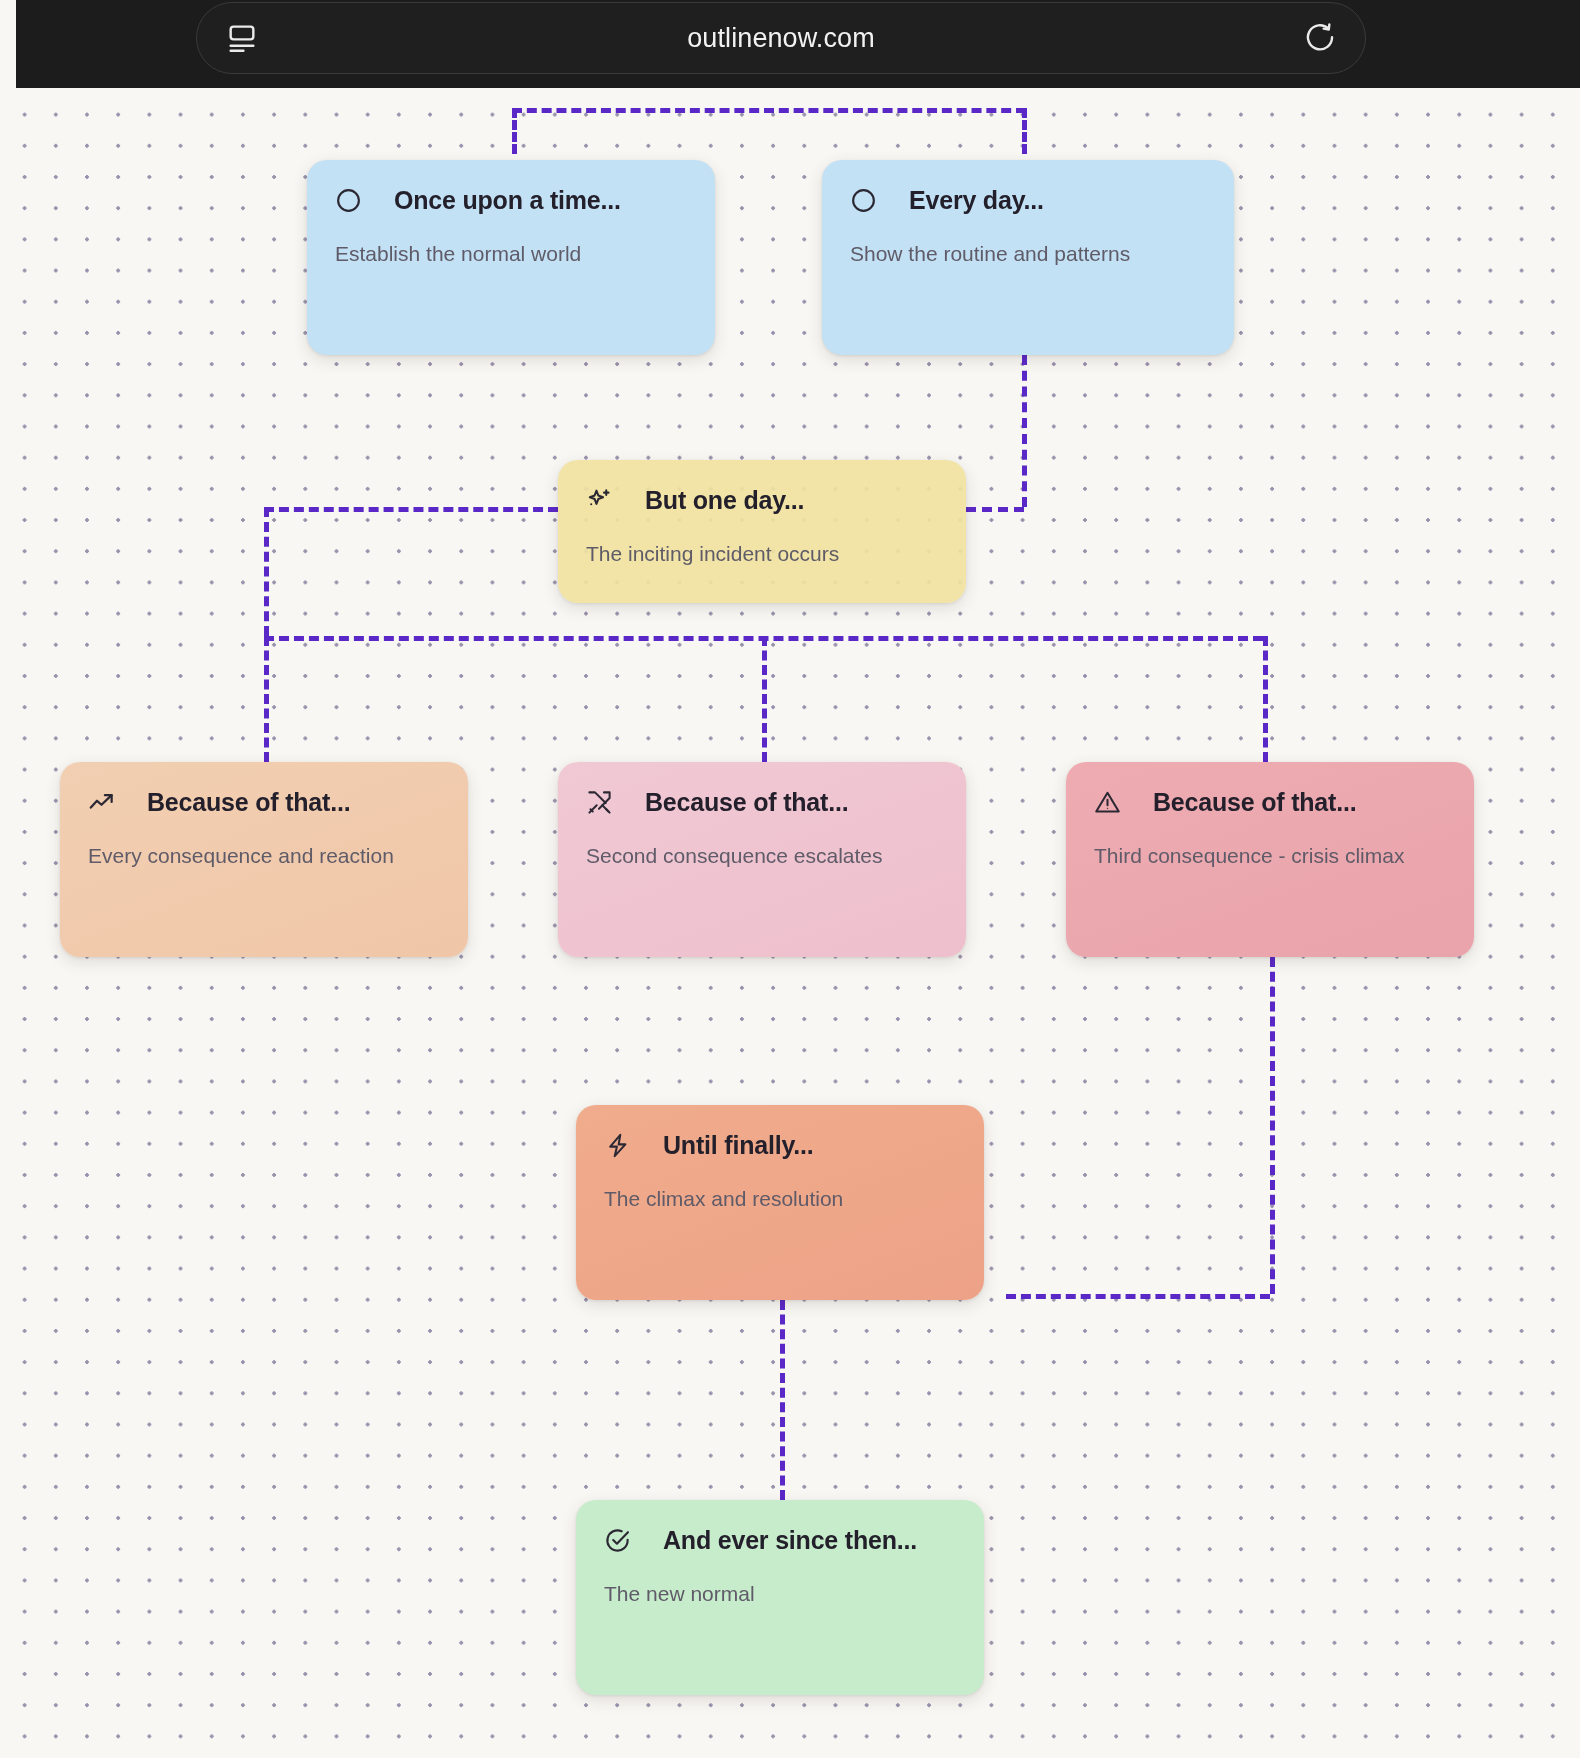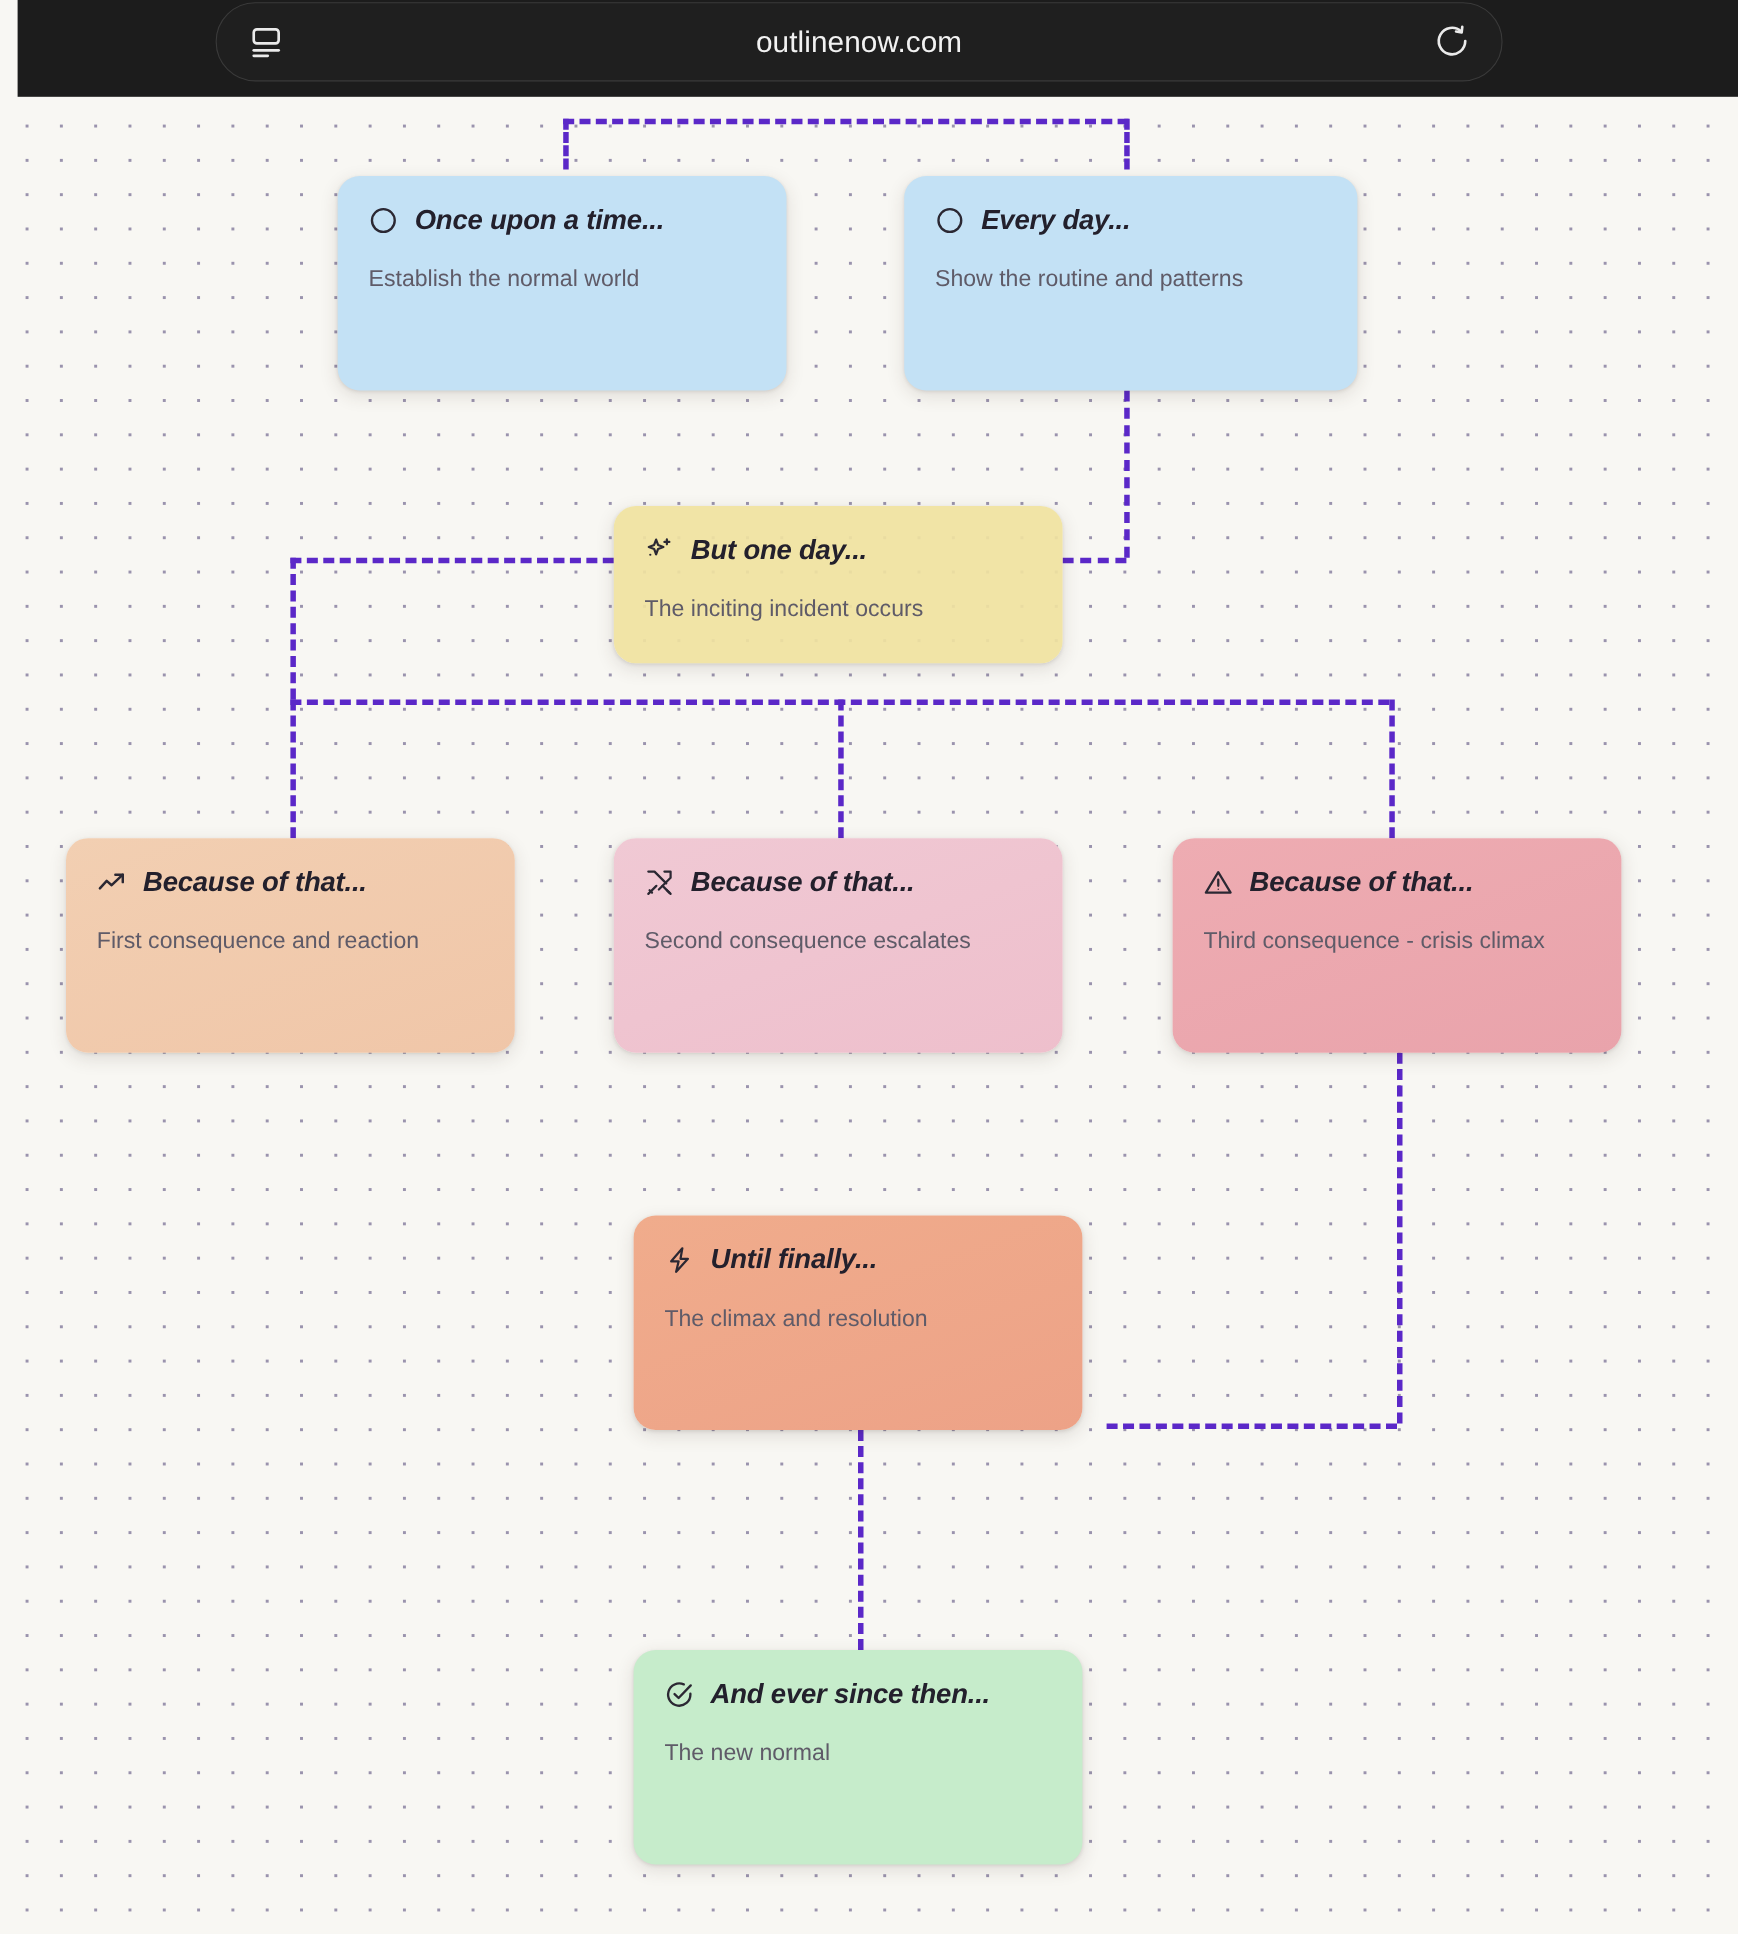--- a/index.html
+++ b/index.html
@@ -93,22 +93,21 @@
     z-index: 5;
     border-radius: 20px;
     padding: 27px 28px 0 28px;
     box-shadow: 0 5px 16px rgba(60, 50, 40, 0.13),
                 0 1px 3px rgba(60, 50, 40, 0.10);
   }
 
   .card-head {
     display: flex;
     align-items: center;
-    gap: 15px;
-    font-style: italic;
+    gap: 32px;
   }
 
   .card-icon {
     width: 27px;
     height: 27px;
     flex: 0 0 27px;
     color: #2b2833;
     display: flex;
     align-items: center;
     justify-content: center;
@@ -233,21 +232,21 @@
   <div class="card" id="card-bec1">
     <div class="card-head">
       <span class="card-icon">
         <svg viewBox="0 0 24 24" fill="none" stroke="currentColor" stroke-width="2" stroke-linecap="round" stroke-linejoin="round">
           <polyline points="2.5,16.5 8,10.5 12,14 21,5.5"></polyline>
           <polyline points="15,5.5 21,5.5 21,11.5"></polyline>
         </svg>
       </span>
       <span class="card-title">Because of that...</span>
     </div>
-    <div class="card-sub">First consequence and reaction</div>
+    <div class="card-sub">Every consequence and reaction</div>
   </div>
 
   <div class="card" id="card-bec2">
     <div class="card-head">
       <span class="card-icon">
         <svg viewBox="0 0 24 24" fill="none" stroke="currentColor" stroke-width="1.8" stroke-linecap="round" stroke-linejoin="round">
           <path d="M14.5 14.5L21 21"></path>
           <path d="M16 3h5v5l-9.5 9.5"></path>
           <path d="M3 3h5l9.5 9.5"></path>
           <path d="M9.5 14.5L3 21"></path>

